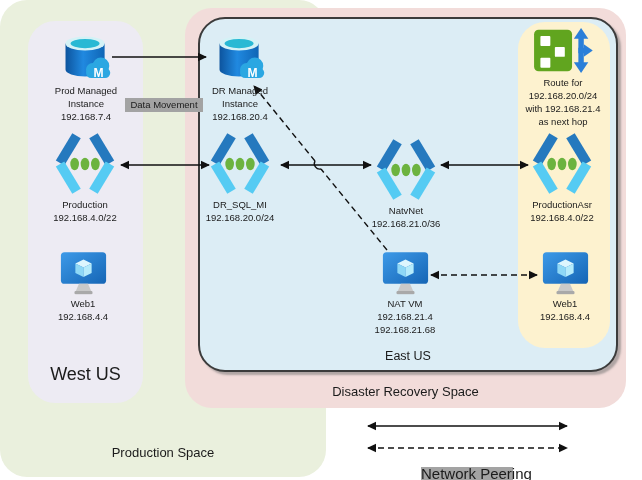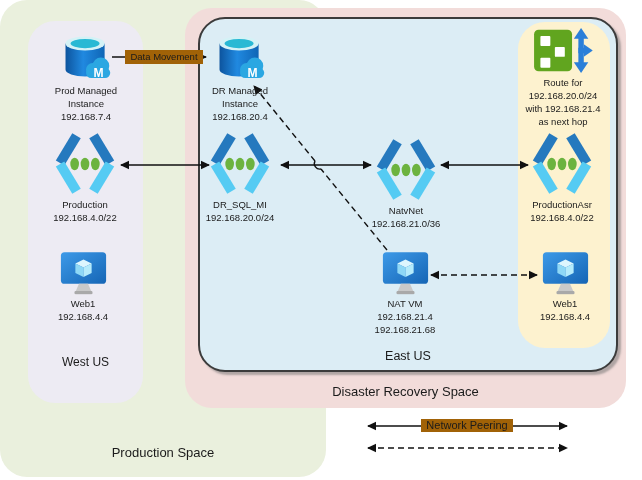--- a/index.html
+++ b/index.html
@@ -7,34 +7,34 @@
          font-family:"Liberation Sans",sans-serif;overflow:hidden;}
   .region{position:absolute;border-radius:27px;}
   .region-production{left:0;top:0;width:326px;height:477px;background:#eaf0dd;}
   .region-dr{left:185px;top:8px;width:441px;height:400px;background:#f2dcda;}
   .region-west{left:28px;top:21px;width:115px;height:382px;background:#edebf3;}
   .region-east{left:198px;top:17px;width:420px;height:355px;background:#dcedf5;
                border:2px solid #3b3b3b;box-sizing:border-box;
                box-shadow:3px 3px 2px rgba(110,110,110,.5);}
   .region-route{left:518px;top:22px;width:92px;height:326px;background:#fdf2cf;}
   .region-label{position:absolute;width:100%;text-align:center;color:#1b1b1b;}
-  .lab-west{bottom:34px;font-size:12px;margin-top:23px;}
+  .lab-west{bottom:18px;font-size:18px;margin-top:23px;}
   .lab-east{bottom:7px;font-size:12.5px;}
   .lab-dr{bottom:9px;font-size:13px;}
   .lab-prod{bottom:17px;font-size:13px;}
   .node{position:absolute;width:120px;display:flex;flex-direction:column;
         align-items:center;z-index:6;}
   .node .lbl{font-size:9.5px;line-height:13px;color:#1b1b1b;text-align:center;
              white-space:nowrap;}
   .node .icon{margin-bottom:2px;}
   .overlay{position:absolute;left:0;top:0;z-index:5;pointer-events:none;}
-  .float-label{position:absolute;z-index:7;background:#a16207;color:#1b1b1b;
-               text-align:center;white-space:nowrap;}
+  .float-label{position:absolute;z-index:7;background:#a3a3a3;color:#1b1b1b;
+               text-align:center;white-space:nowrap;margin-top:48px;}
   .dm-label{left:125px;top:50px;width:78px;font-size:9.5px;line-height:14px;}
-  .lg-label1{left:421px;top:419px;width:92px;font-size:11px;line-height:13px;}
+  .lg-label1{left:421px;top:419px;width:92px;font-size:15px;line-height:13px;}
   .lg-label2{left:412px;top:441px;width:112px;font-size:9.5px;line-height:13px;}
   .defs-holder{position:absolute;width:0;height:0;overflow:hidden;}
 </style>
 </head>
 <body>
 
 <div class="stage">
 
   <svg class="defs-holder" aria-hidden="true">
     <defs>

